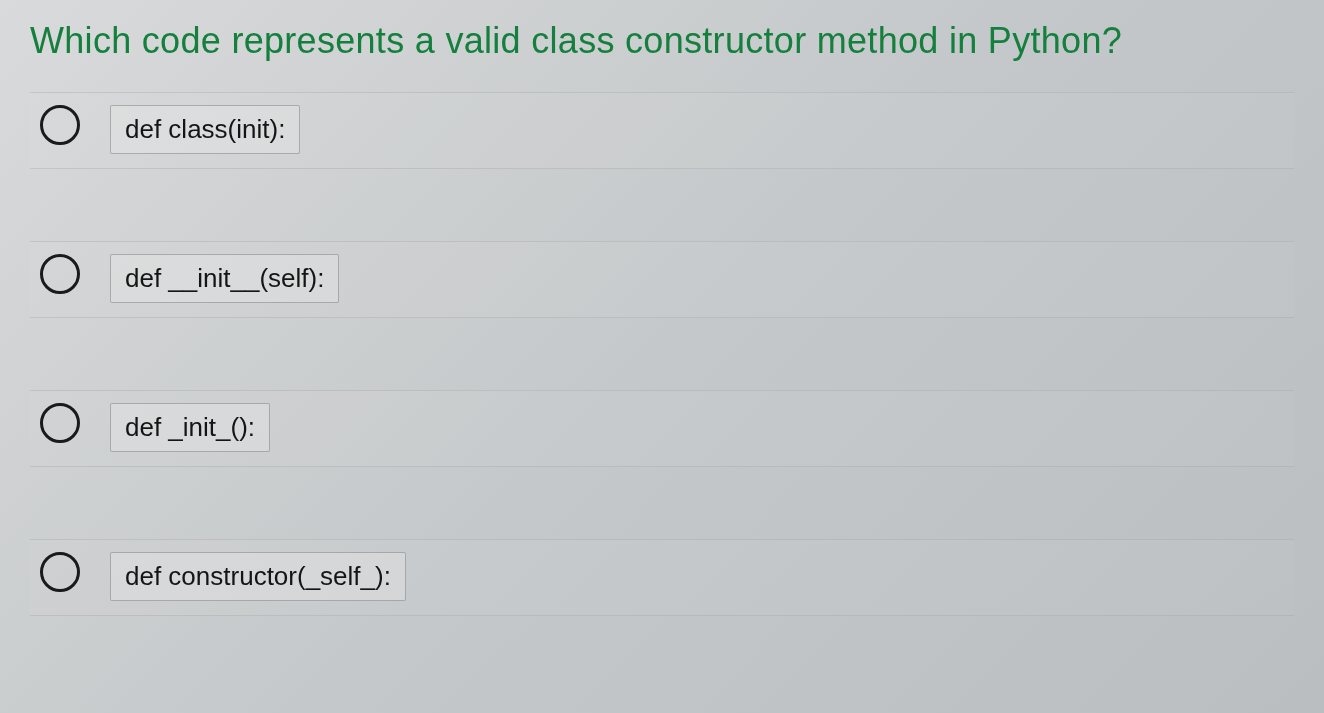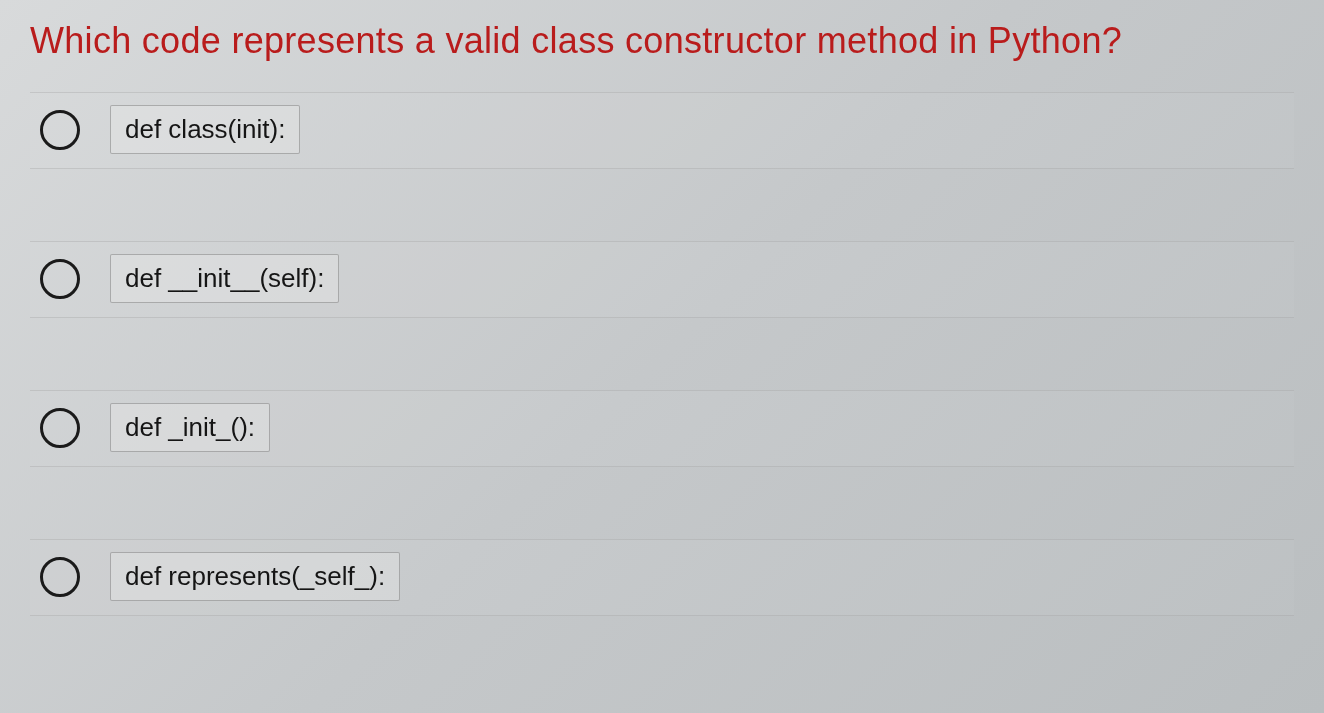--- a/index.html
+++ b/index.html
@@ -12,32 +12,32 @@
       height: 713px;
       background: linear-gradient(135deg, #d8dadb 0%, #c5c8ca 50%, #babec0 100%);
       font-family: "Segoe UI", Arial, sans-serif;
       padding: 20px 30px;
       color: #1a1a1a;
       overflow: hidden;
     }
     .question-text {
       font-size: 36px;
       font-weight: 400;
-      color: #b91c1c;
+      color: #15803d;
       margin-bottom: 30px;
       letter-spacing: 0.3px;
     }
     .options-container {
       display: flex;
       flex-direction: column;
       gap: 72px;
     }
     .option-row {
       display: flex;
-      align-items: center;
+      align-items: flex-start;
       gap: 30px;
       border-top: 1px solid rgba(160,160,160,0.35);
       border-bottom: 1px solid rgba(160,160,160,0.35);
       padding: 12px 0 14px 10px;
       background: rgba(255,255,255,0.04);
     }
     .radio {
       width: 40px;
       height: 40px;
       border: 3px solid #1a1a1a;
@@ -70,15 +70,15 @@
   <div class="option-row">
     <div class="radio"></div>
     <div class="code-box">def __init__(self):</div>
   </div>
   <div class="option-row">
     <div class="radio"></div>
     <div class="code-box">def _init_():</div>
   </div>
   <div class="option-row">
     <div class="radio"></div>
-    <div class="code-box">def represents(_self_):</div>
+    <div class="code-box">def constructor(_self_):</div>
   </div>
 </div>
 
 </body></html>

